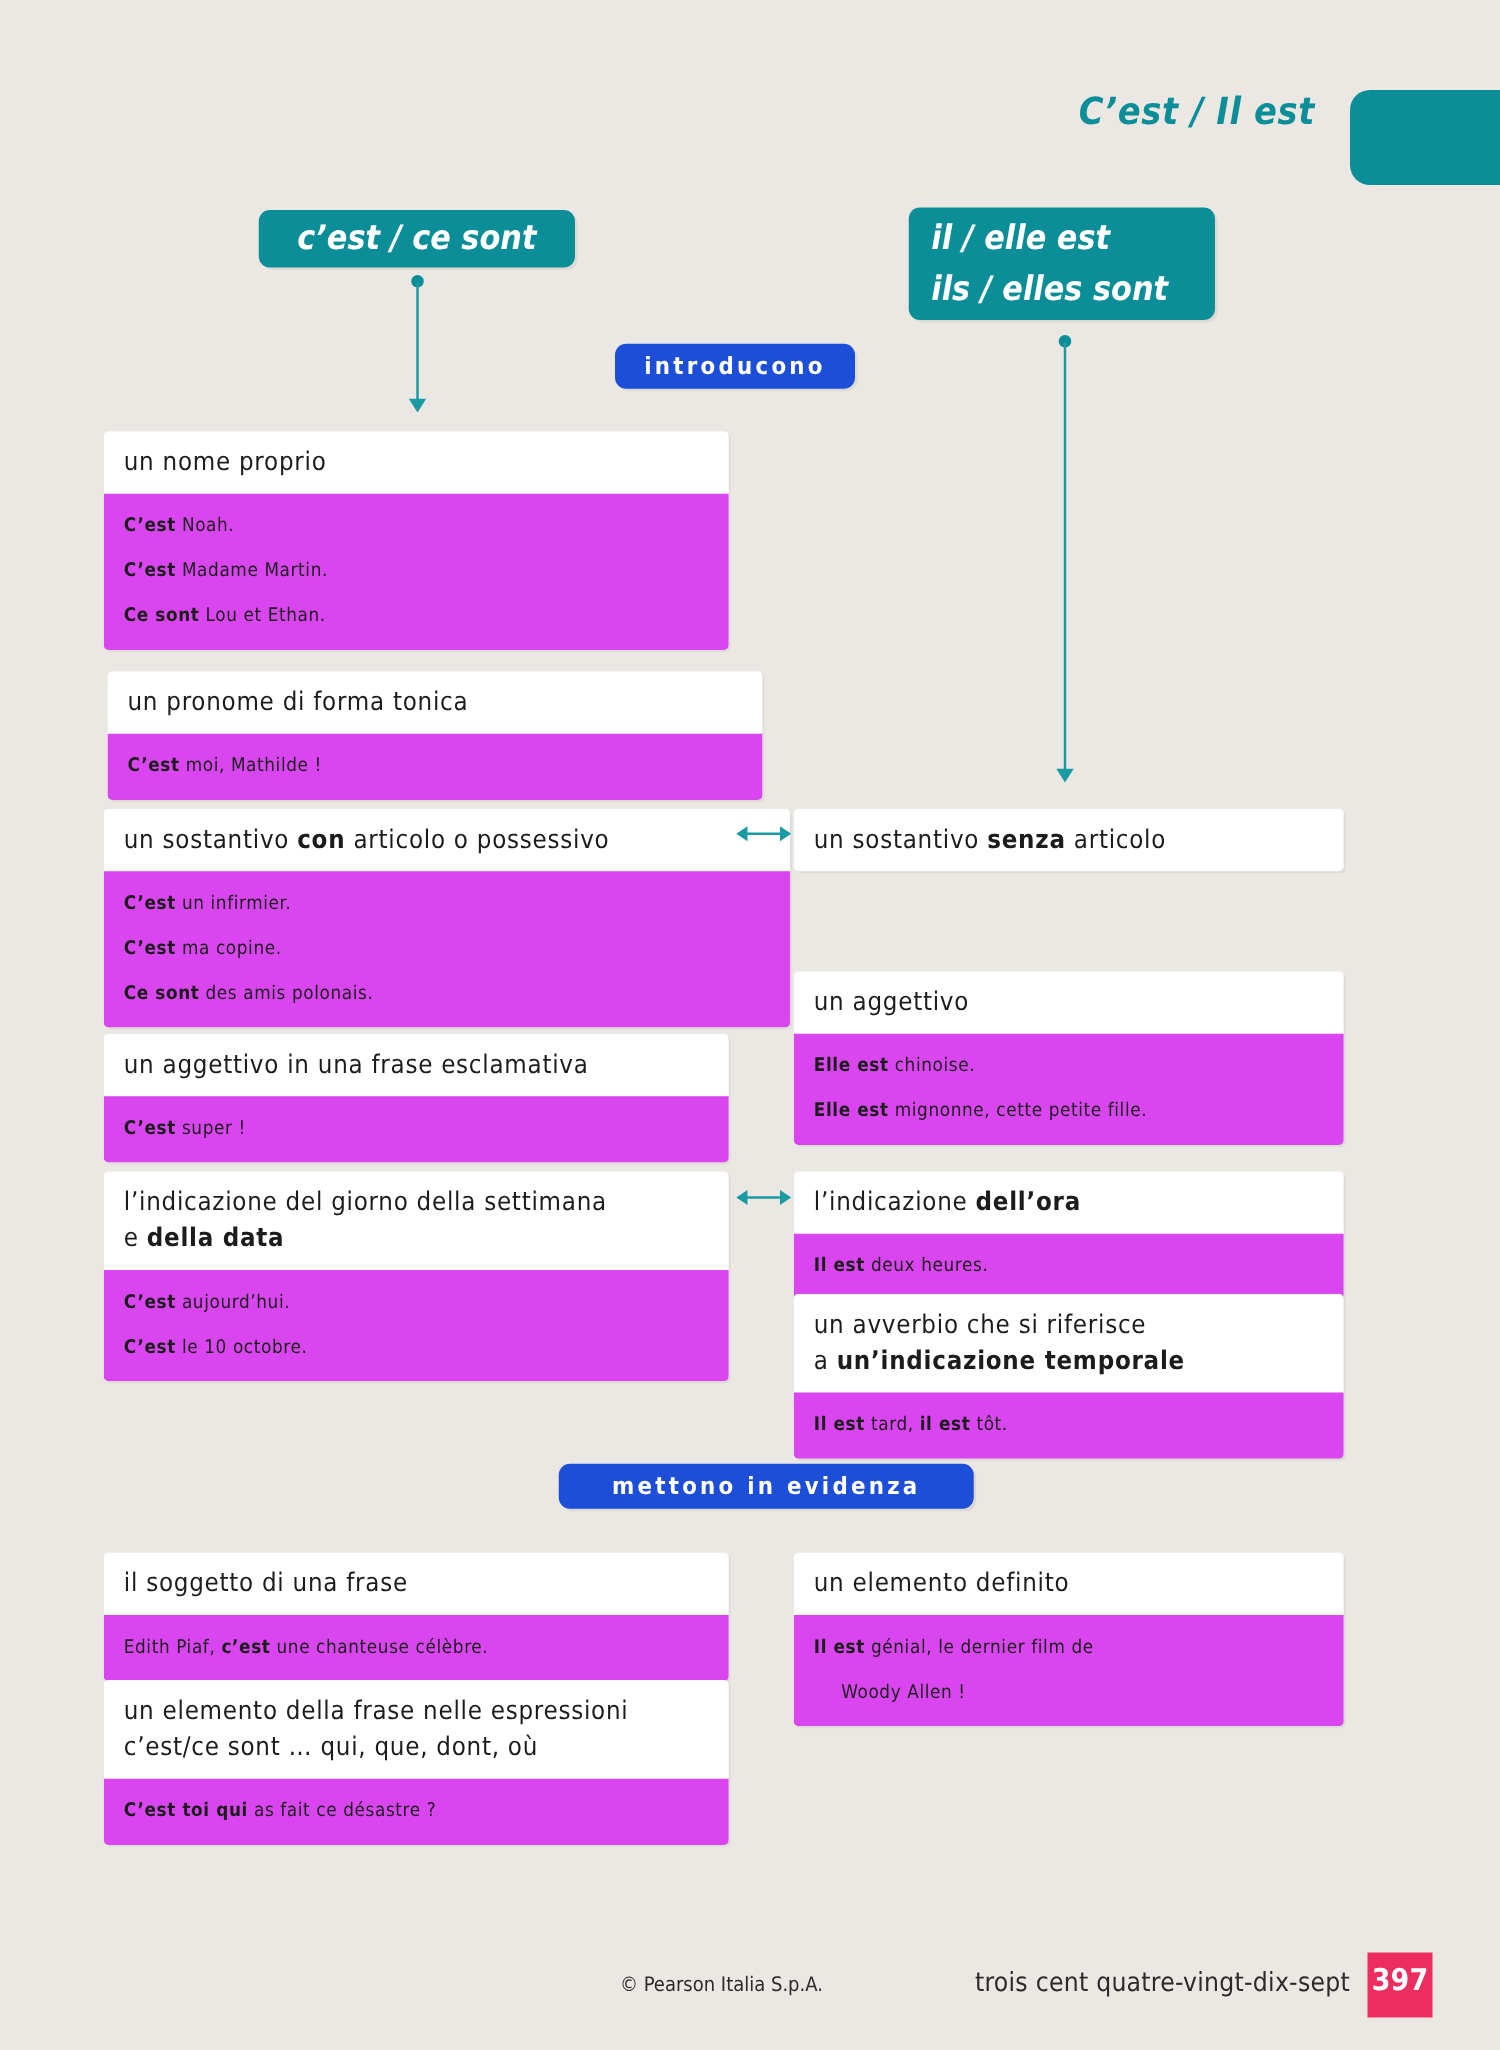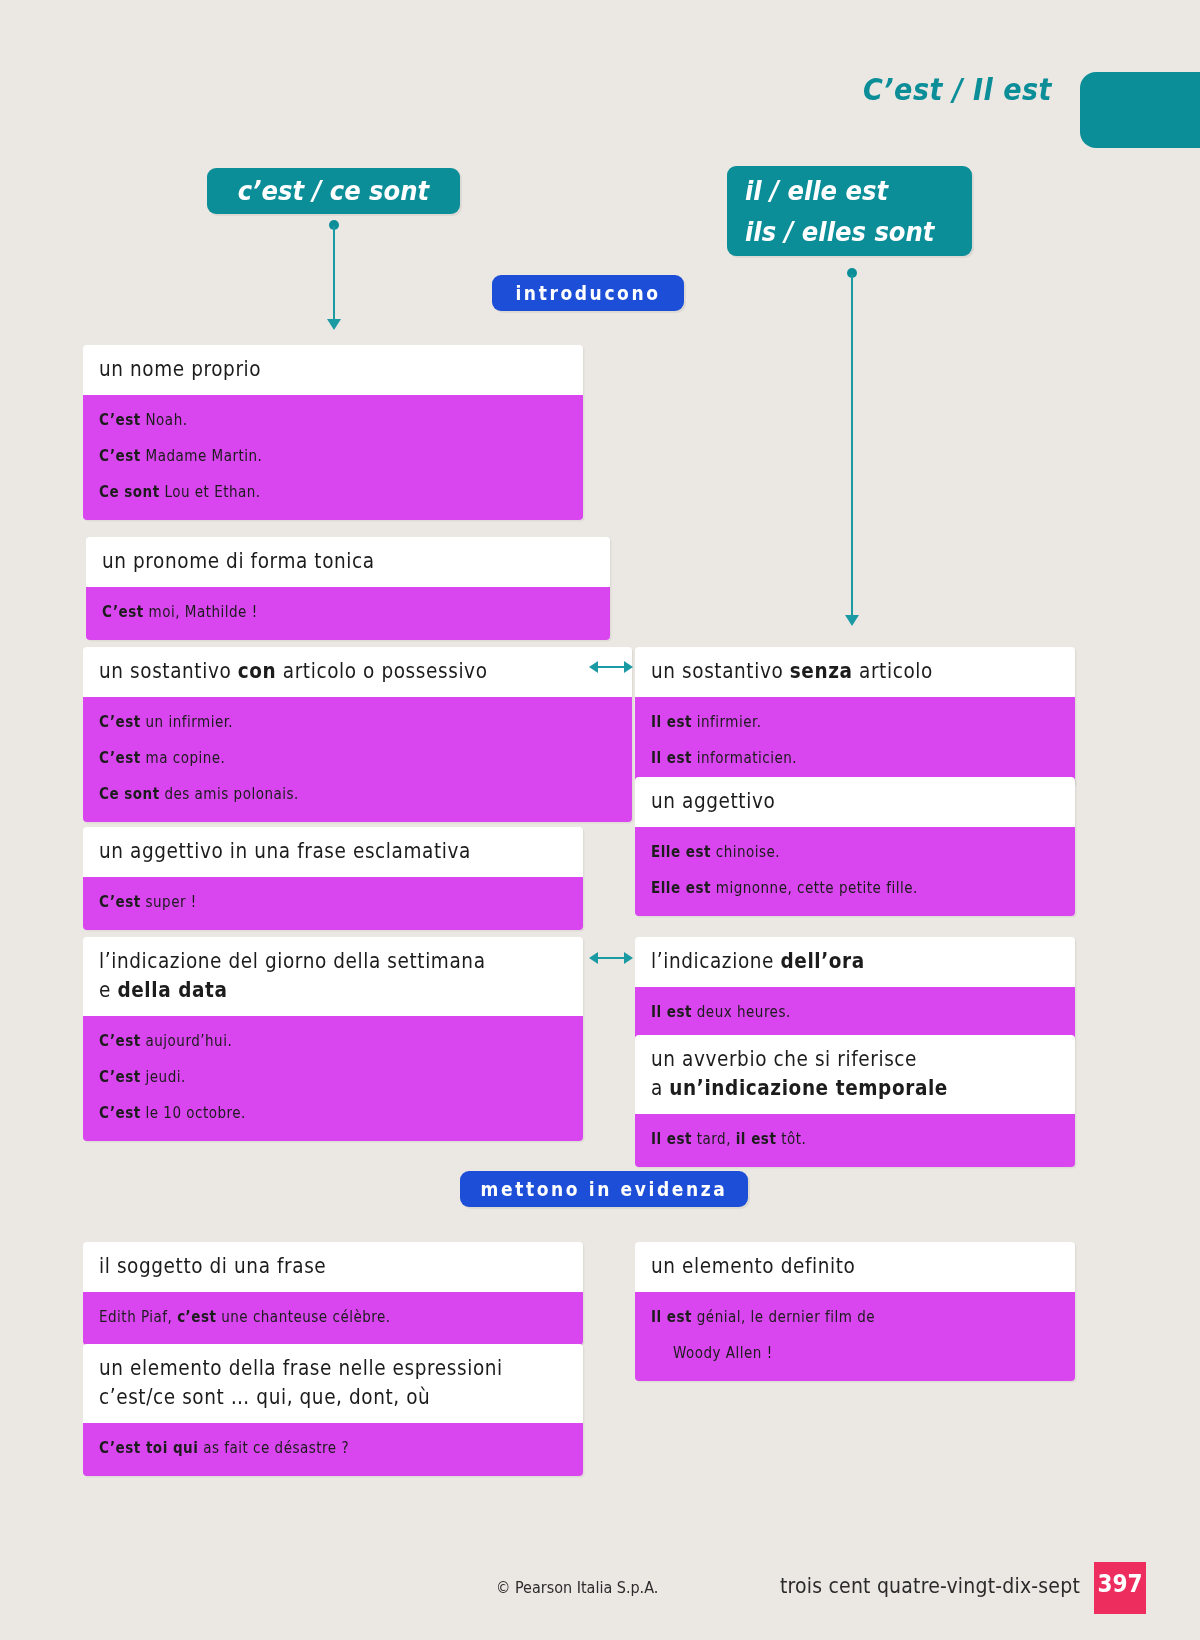--- a/index.html
+++ b/index.html
@@ -92,23 +92,23 @@
     box-shadow: 2px 2px 0 rgba(0,0,0,0.06);
   }
   .label-introducono {
     left: 492px;
     top: 275px;
     width: 192px;
     height: 36px;
     line-height: 36px;
   }
   .label-evidenza {
-    left: 460px;
+    left: 447px;
     top: 1171px;
-    width: 288px;
+    width: 332px;
     height: 36px;
     line-height: 36px;
   }
 
   
   .connector {
     position: absolute;
     width: 14px;
   }
   .connector .stem {
@@ -291,21 +291,20 @@
   </div>
 </div>
 
 <div class="card" style="left:83px; top:937px; width:500px;">
   <div class="card-head">
     <div>l’indicazione del giorno della settimana</div>
     <div><span>e </span><b>della data</b></div>
   </div>
   <div class="card-body">
     <div class="ex"><b>C’est</b><span> aujourd’hui.</span></div>
-    <div class="ex"><b>C’est</b><span> jeudi.</span></div>
     <div class="ex"><b>C’est</b><span> le 10 octobre.</span></div>
   </div>
 </div>
 
 <div class="card" style="left:83px; top:1242px; width:500px;">
   <div class="card-head">il soggetto di una frase</div>
   <div class="card-body">
     <div class="ex"><span>Edith Piaf, </span><b>c’est</b><span> une chanteuse célèbre.</span></div>
   </div>
 </div>
@@ -315,24 +314,20 @@
     <div>un elemento della frase nelle espressioni</div>
     <div>c’est/ce sont … qui, que, dont, où</div>
   </div>
   <div class="card-body">
     <div class="ex"><b>C’est toi qui</b><span> as fait ce désastre ?</span></div>
   </div>
 </div>
 
 <div class="card" style="left:635px; top:647px; width:440px;">
   <div class="card-head"><span>un sostantivo </span><b>senza</b><span> articolo</span></div>
-  <div class="card-body">
-    <div class="ex"><b>Il est</b><span> infirmier.</span></div>
-    <div class="ex"><b>Il est</b><span> informaticien.</span></div>
-  </div>
 </div>
 
 <div class="card" style="left:635px; top:777px; width:440px;">
   <div class="card-head">un aggettivo</div>
   <div class="card-body">
     <div class="ex"><b>Elle est</b><span> chinoise.</span></div>
     <div class="ex"><b>Elle est</b><span> mignonne, cette petite fille.</span></div>
   </div>
 </div>
 

